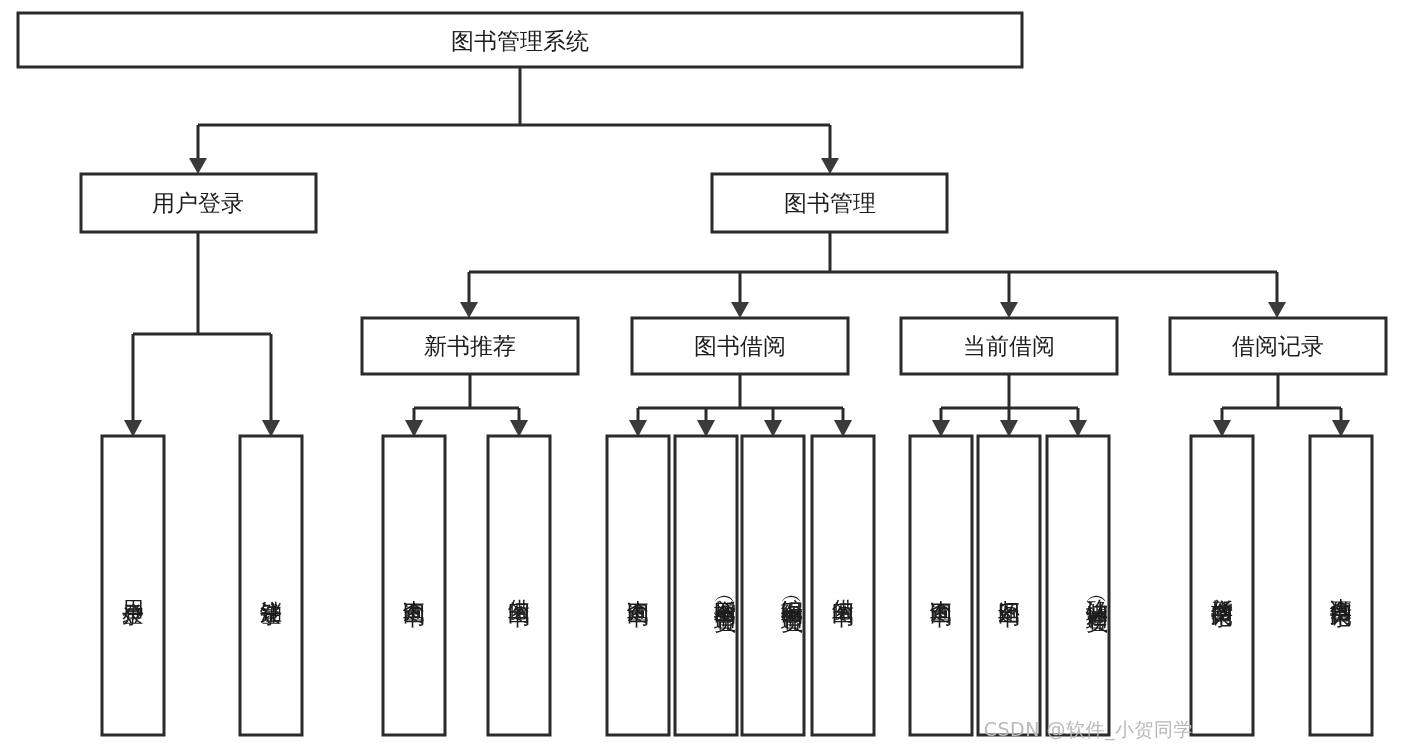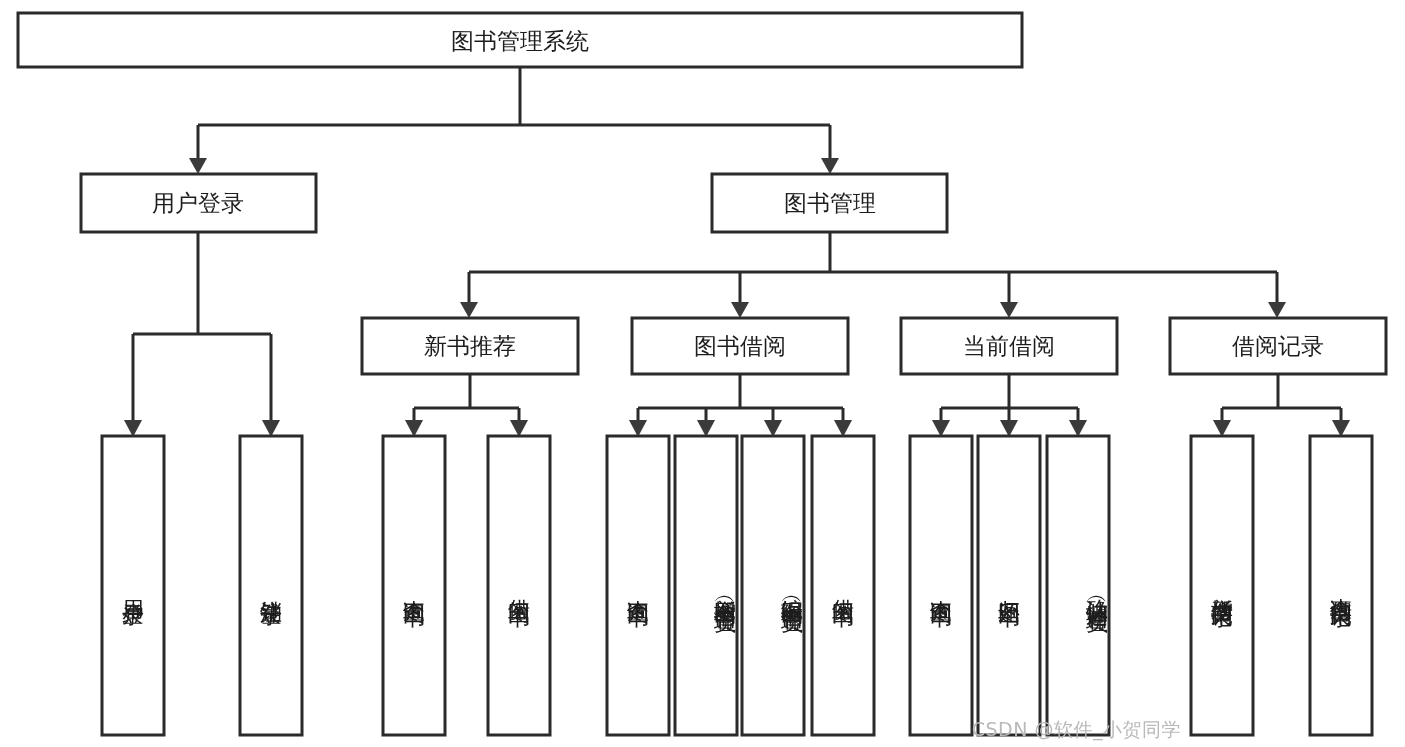--- a/index.html
+++ b/index.html
@@ -62,21 +62,21 @@
     align-items: flex-start;
     justify-content: center;
     white-space: nowrap;
     pointer-events: none;
   }
   .leaf-label.centered {
     align-items: center;
   }
   .watermark {
     position: absolute;
-    right: 24px;
+    right: 12px;
     bottom: 4px;
     font-family: "DejaVu Sans", "Liberation Sans", sans-serif;
     font-size: 19px;
     color: #b9b9b9;
     white-space: nowrap;
     letter-spacing: 0.5px;
   }
 </style>
 </head>
 <body>

